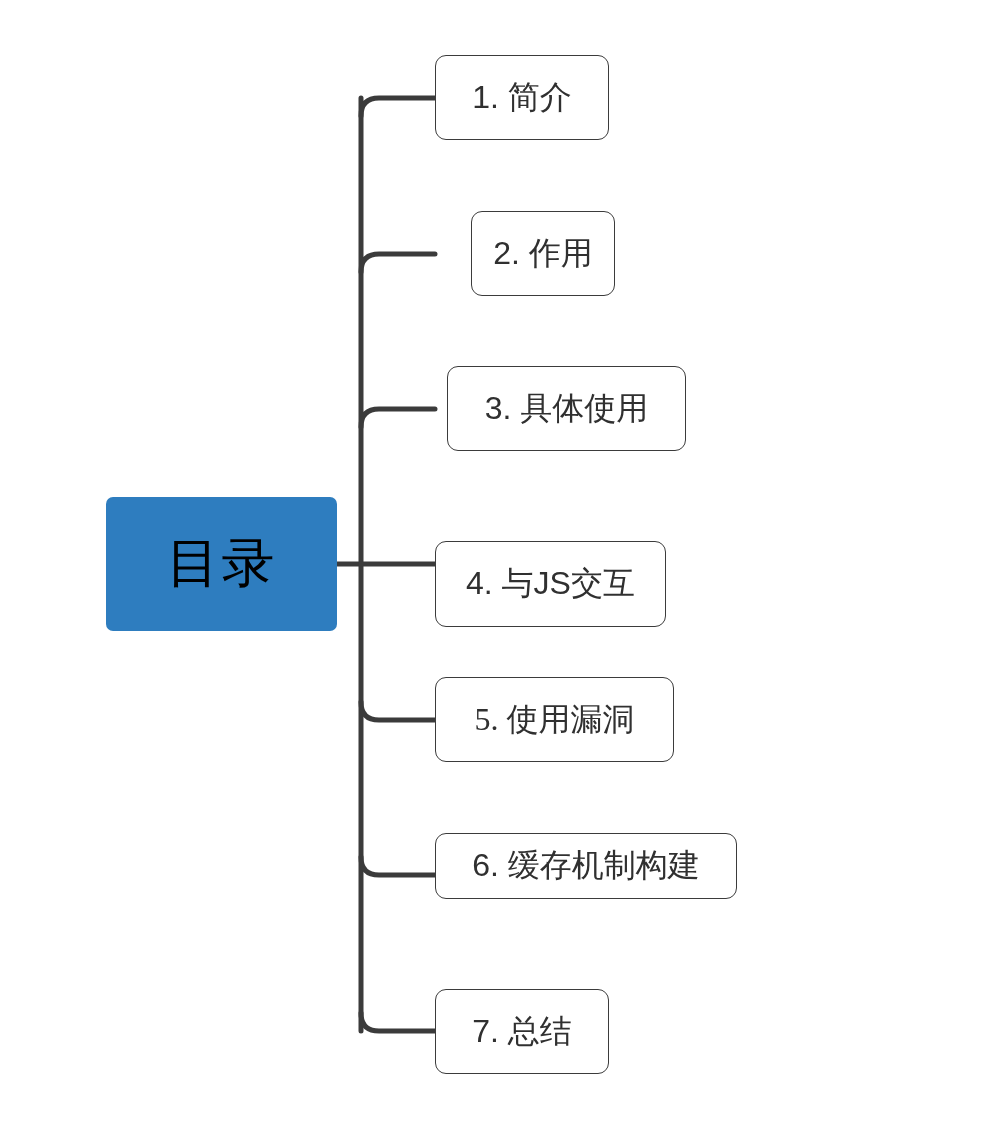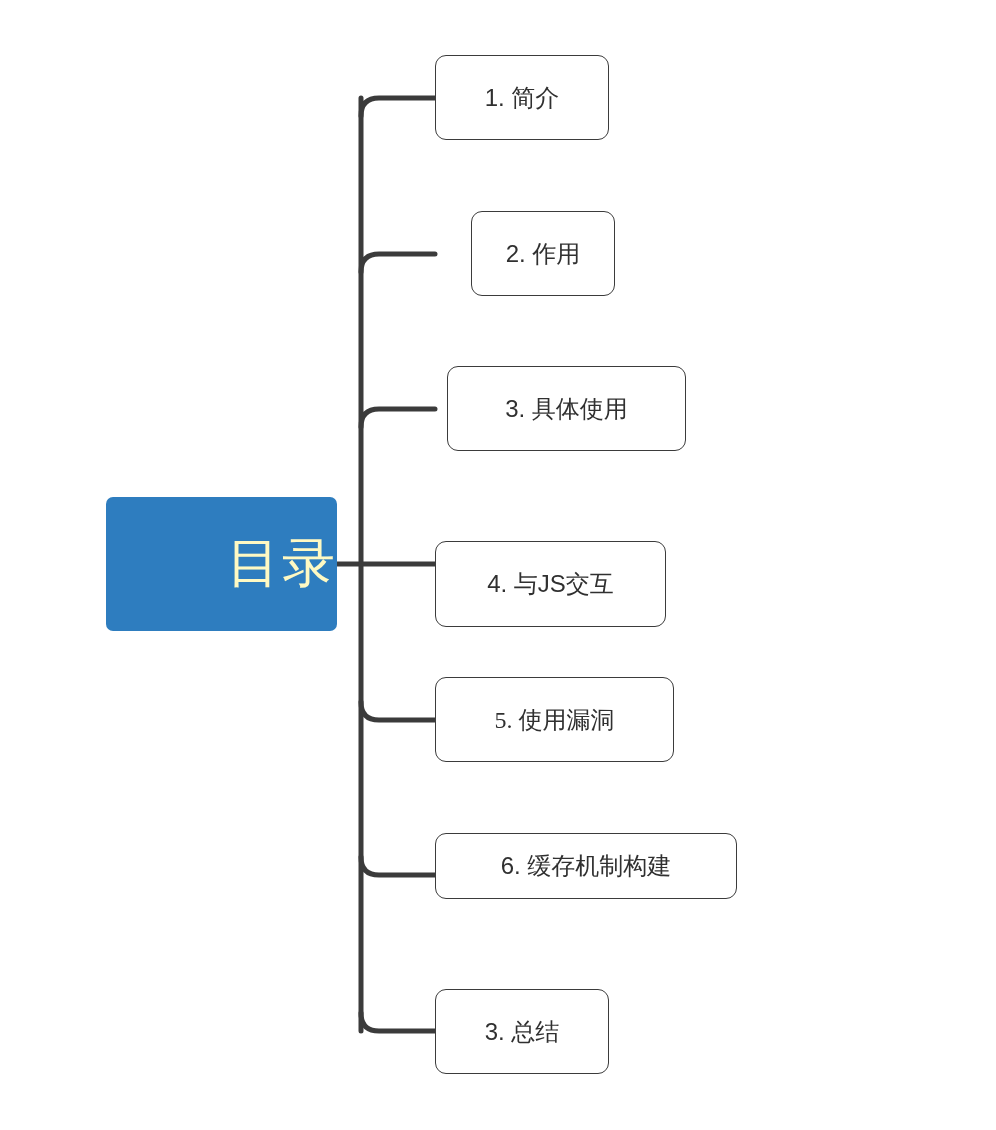--- a/index.html
+++ b/index.html
@@ -29,32 +29,31 @@
     position: absolute;
     box-sizing: border-box;
     display: flex;
     align-items: center;
     justify-content: center;
     white-space: nowrap;
   }
   .node-root {
     background: #2E7DBF;
     border-radius: 7px;
-    color: #fef9c3;
+    color: #000000;
     font-size: 53px;
     letter-spacing: 2px;
     font-weight: 400;
-    justify-content: flex-end;
   }
   .node-leaf {
     background: #ffffff;
     border: 1.7px solid #3b3b3b;
     border-radius: 11px;
     color: #303030;
-    font-size: 24px;
+    font-size: 32px;
     font-weight: 400;
   }
 </style>
 </head>
 <body>
 
 <div id="canvas">
 
   <svg id="connectors" viewBox="0 0 996 1130" xmlns="http://www.w3.org/2000/svg">
       <path d="M 337 564 L 361 564" fill="none" stroke="#3b3b3b" stroke-width="5" stroke-linecap="round" stroke-linejoin="round"></path>
@@ -84,16 +83,16 @@
   <div class="node node-leaf" id="node-4" style="left: 435px; top: 521px; width: 231px; height: 86px; margin-top: 20px;">
     <span>4. 与JS交互</span>
   </div>
   <div class="node node-leaf" id="node-5" style="left: 435px; top: 677px; width: 239px; height: 85px; font-family: Liberation Serif, serif;">
     <span>5. 使用漏洞</span>
   </div>
   <div class="node node-leaf" id="node-6" style="left: 435px; top: 833px; width: 302px; height: 66px;">
     <span>6. 缓存机制构建</span>
   </div>
   <div class="node node-leaf" id="node-7" style="left: 435px; top: 989px; width: 174px; height: 85px;">
-    <span>3. 总结</span>
+    <span>7. 总结</span>
   </div>
 
 </div>
 
 </body></html>

